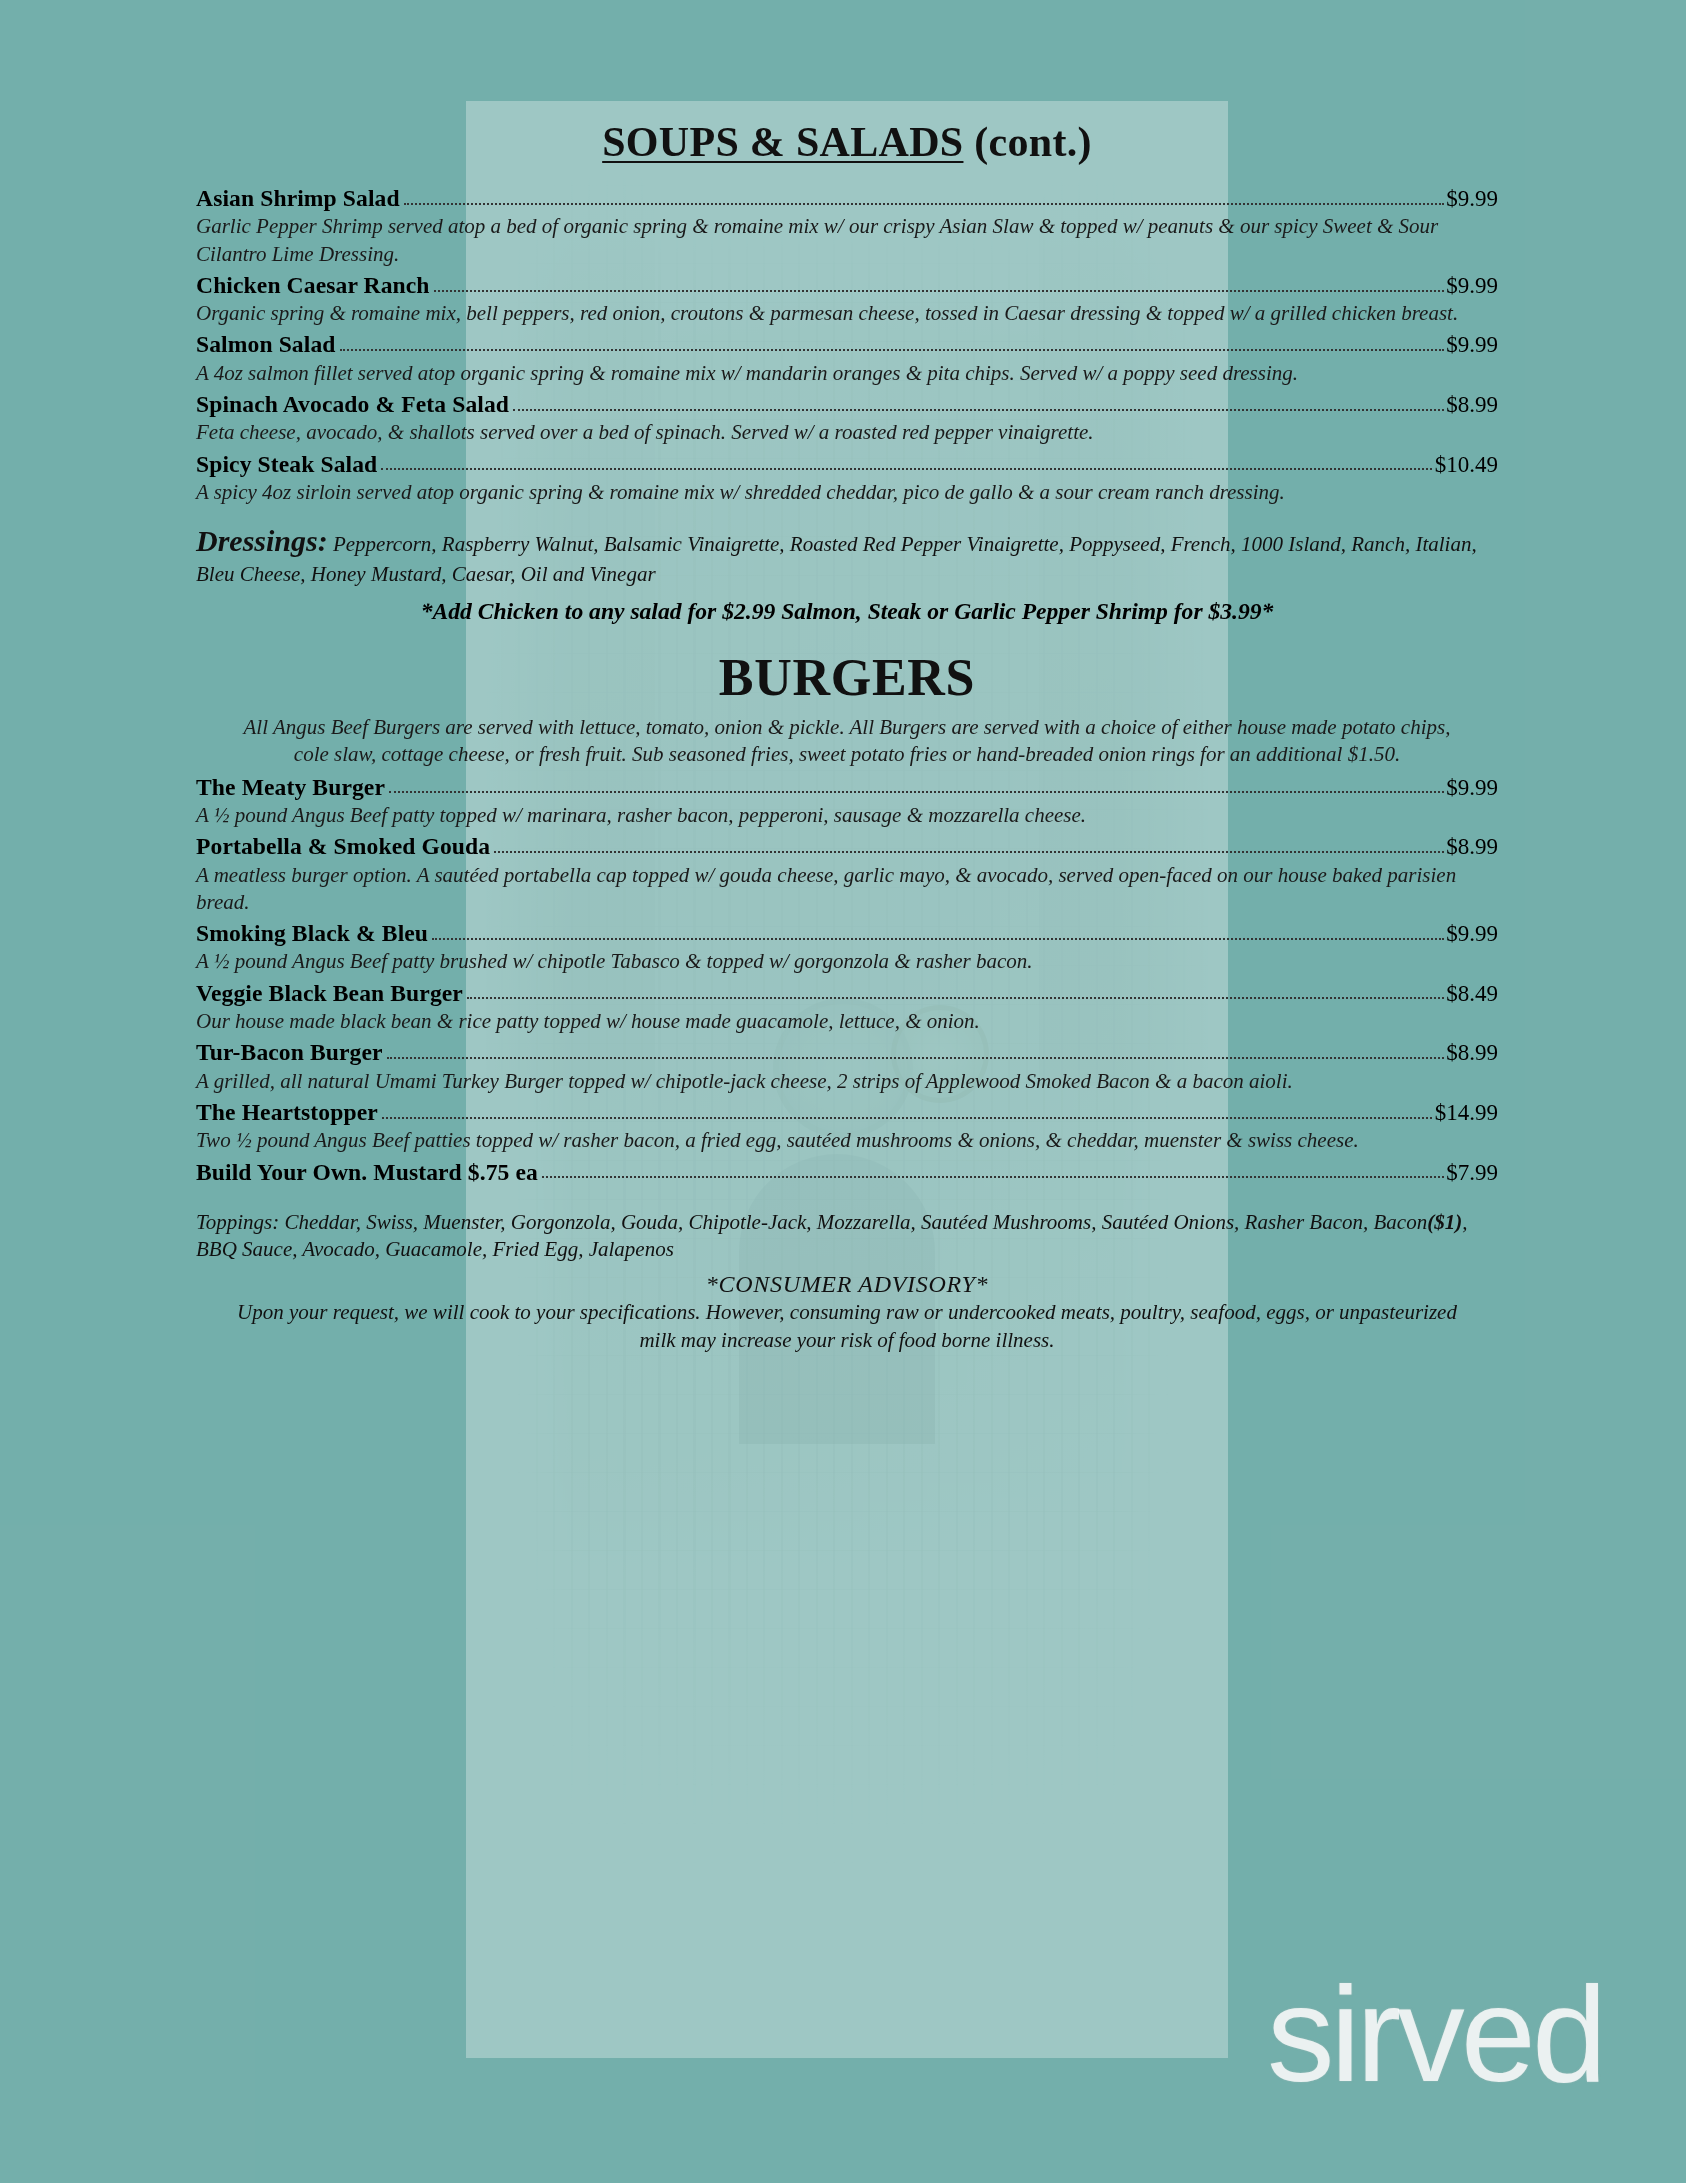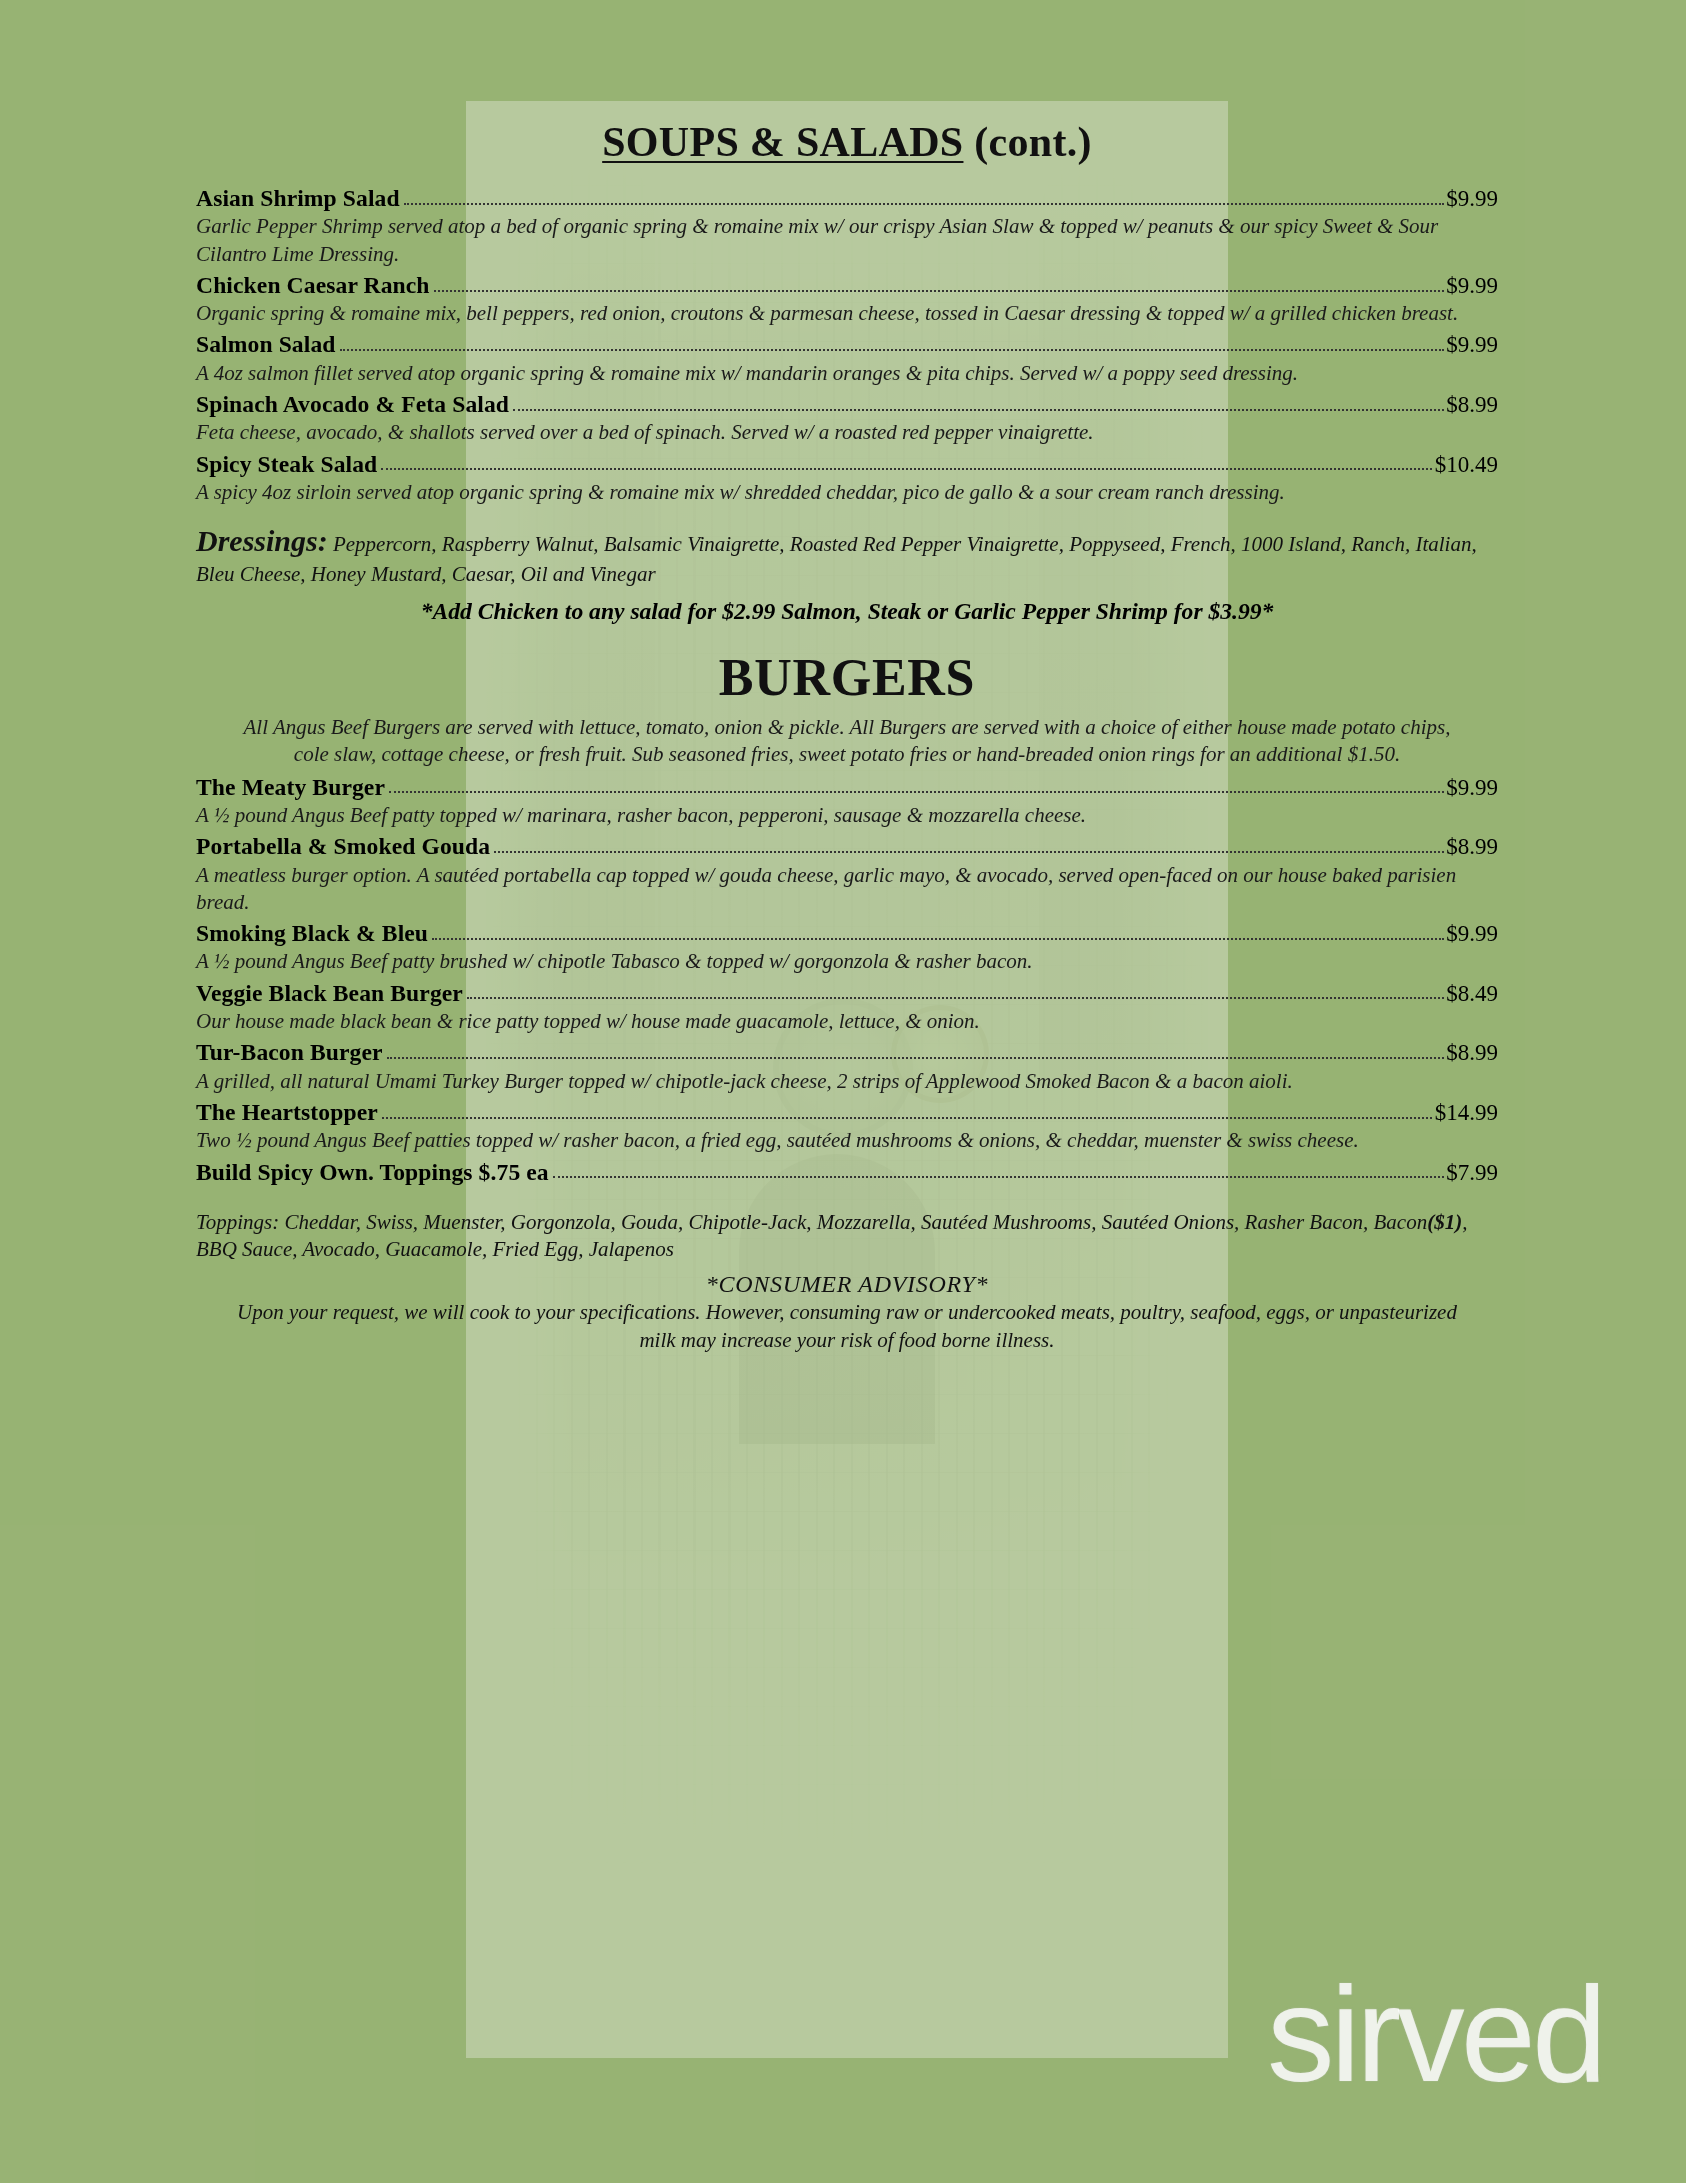--- a/index.html
+++ b/index.html
@@ -14,21 +14,21 @@
     position: relative;
     overflow: hidden;
   }
 
   
   .page {
     position: absolute;
     left: 0; top: 0;
     width: 1687px;
     height: 2183px;
-    background: #4d7c0f;
+    background: #0f766e;
   }
 
   
   .bg-photo {
     position: absolute;
     left: 466px;
     top: 101px;
     width: 762px;
     height: 1957px;
     opacity: 0.30;
@@ -355,21 +355,21 @@
       <div class="item-line">
         <span class="item-name">The Heartstopper</span>
         <span class="dots"></span>
         <span class="item-price">$14.99</span>
       </div>
       <p class="item-desc">Two ½ pound Angus Beef patties topped w/ rasher bacon, a fried egg, sautéed mushrooms &amp; onions, &amp; cheddar, muenster &amp; swiss cheese.</p>
     </div>
 
     <div class="item">
       <div class="item-line">
-        <span class="item-name">Build Spicy Own. Toppings $.75 ea</span>
+        <span class="item-name">Build Your Own. Mustard $.75 ea</span>
         <span class="dots"></span>
         <span class="item-price">$7.99</span>
       </div>
     </div>
 
     <p class="toppings">
       <span>Toppings:  Cheddar, Swiss, Muenster, Gorgonzola, Gouda, Chipotle-Jack, Mozzarella, Sautéed Mushrooms, Sautéed Onions, Rasher Bacon, Bacon</span><b>($1)</b><span>, BBQ Sauce, Avocado, Guacamole, Fried Egg, Jalapenos</span>
     </p>
 
     <p class="advisory-title">*CONSUMER ADVISORY*</p>

